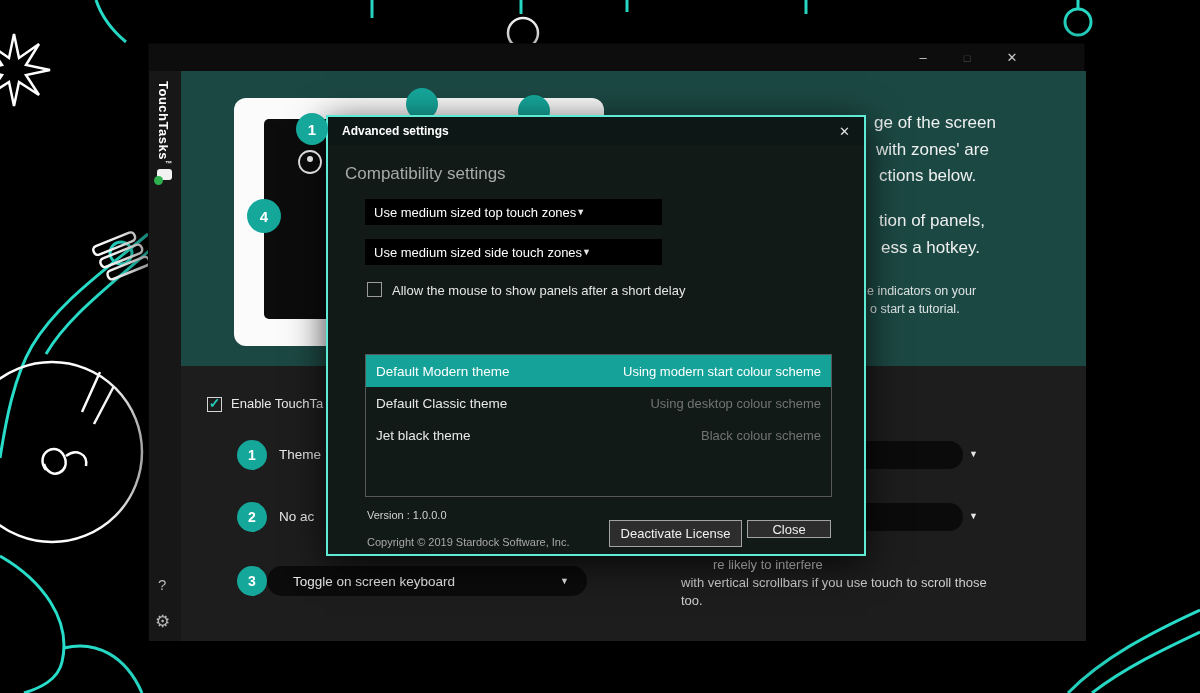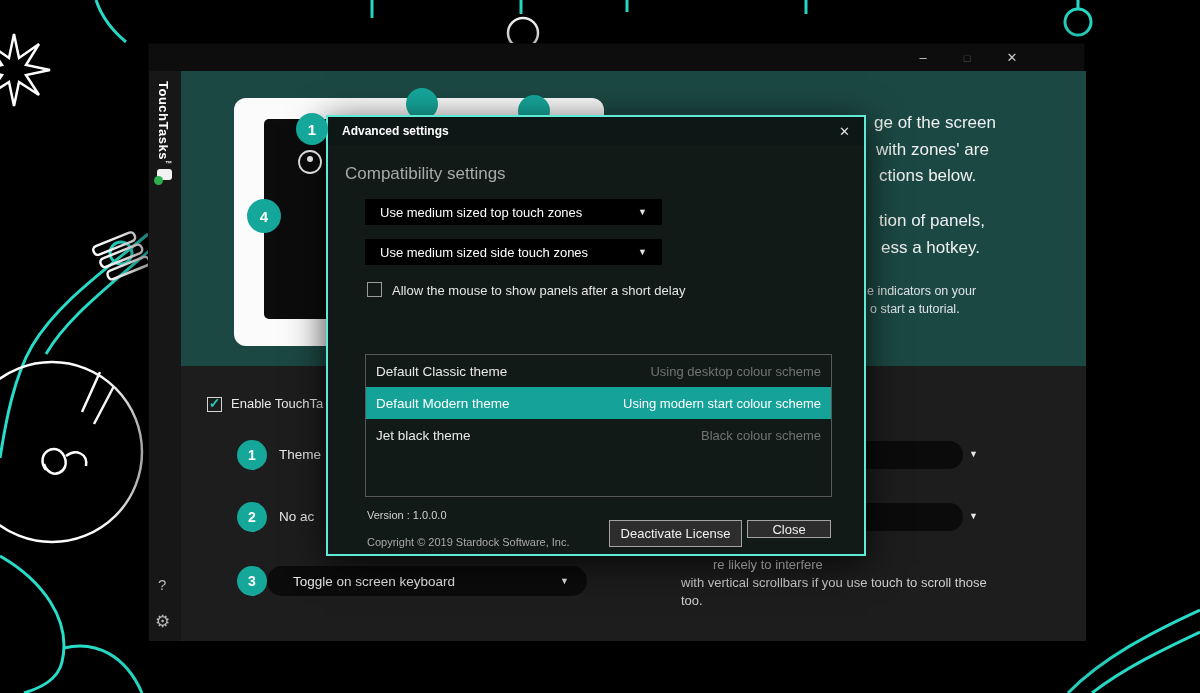--- a/index.html
+++ b/index.html
@@ -39,21 +39,21 @@
 
   
   .dialog{position:absolute;left:326px;top:115px;width:540px;height:441px;background:#121a18;
     border:2px solid #5eead4;z-index:10;box-shadow:0 8px 35px rgba(0,0,0,.75)}
   .dlg-titlebar{position:absolute;left:0;top:0;width:100%;height:28px;background:#0d1715;
     display:flex;align-items:center;justify-content:space-between;padding:0 14px}
   .dlg-title{color:#fff;font-size:12px;font-weight:bold}
   .dlg-close{color:#e0e0e0;font-size:13px;cursor:default}
   .dlg-h{position:absolute;color:#a6aba9;font-size:17px}
   .dd{position:absolute;width:297px;height:26px;background:#000;display:flex;align-items:center;
-    justify-content:space-between;padding:0 15px;cursor:default}
+    justify-content:flex-start;padding:0 9px;cursor:default}
   .dd .val{color:#fff;font-size:13px;white-space:nowrap}
   .dcb{position:absolute;width:15px;height:15px;border:1px solid #9c9c9c;background:transparent;cursor:default}
   .listbox{position:absolute;left:37px;top:237px;width:467px;height:143px;border:1px solid #585858}
   .lrow{height:32px;display:flex;align-items:center;justify-content:space-between;padding:0 10px;cursor:default}
   .lrow .nm{font-size:13.5px;color:#e9e9e9;white-space:nowrap}
   .lrow .ds{font-size:13px;color:#737373;white-space:nowrap}
   .lrow.sel{background:#14a299}
   .lrow.sel .nm,.lrow.sel .ds{color:#fff}
   .fineprint{position:absolute;font-size:11px;white-space:nowrap}
   .btn{position:absolute;background:#2d2d2d;border:1px solid #a3a3a3;color:#f1f1f1;font-size:13px;
@@ -187,28 +187,28 @@
   <div class="dd" style="left:37px;top:122px">
     <span class="val">Use medium sized side touch zones</span>
     <span class="caret">▼</span>
   </div>
 
   <div class="dcb" style="left:39px;top:165px"></div>
   <div class="lbl" style="left:64px;top:166px;color:#e6e6e6">Allow the mouse to show panels after a short delay</div>
 
 
   <div class="listbox">
+    <div class="lrow sel">
+      <span class="nm">Default Modern theme</span>
+      <span class="ds">Using modern start colour scheme</span>
+    </div>
     <div class="lrow">
       <span class="nm">Default Classic theme</span>
       <span class="ds">Using desktop colour scheme</span>
     </div>
-    <div class="lrow sel">
-      <span class="nm">Default Modern theme</span>
-      <span class="ds">Using modern start colour scheme</span>
-    </div>
     <div class="lrow">
       <span class="nm">Jet black theme</span>
       <span class="ds">Black colour scheme</span>
     </div>
   </div>
 
   <div class="fineprint" style="left:39px;top:392px;color:#d2d2d2">Version : 1.0.0.0</div>
   <div class="fineprint" style="left:39px;top:419px;color:#a8a8a8">Copyright © 2019 Stardock Software, Inc.</div>
 
   <div class="btn" style="left:281px;top:403px;width:133px;height:27px">Deactivate License</div>

